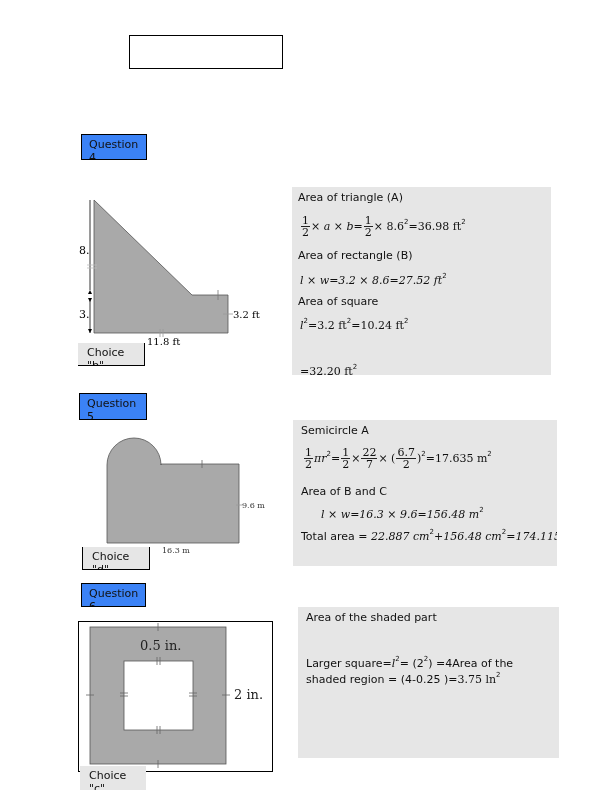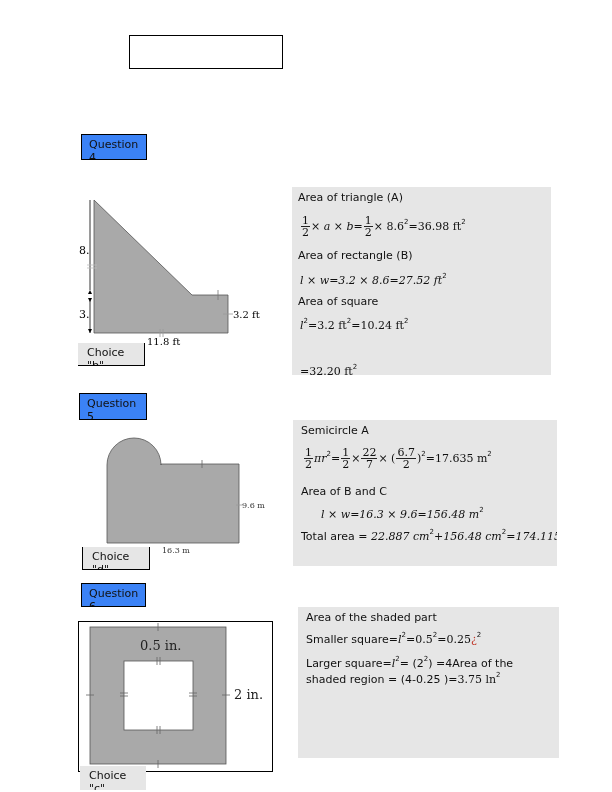--- a/index.html
+++ b/index.html
@@ -134,23 +134,20 @@
   <text x="156" y="78" font-size="13" fill="#222">2 in.</text>
 </svg>
 
 <div class="abs choice" style="left:80px;top:766px;width:66px;height:24px;">
   <span>Choice</span><br>
   <span>"c"</span>
 </div>
 
 <div class="abs panel" style="left:298px;top:607px;width:261px;height:151px;">
   <div class="ln" style="left:8px;top:4px;">Area of the shaded part</div>
-  <div class="ln" style="left:8px;top:26px;">
-    <span>Smaller square=</span><span class="mi">l</span><sup>2</sup><span class="m">=0.5</span><sup>2</sup><span class="m">=0.25</span><span class="m red">¿</span><sup>2</sup>
-  </div>
   <div class="ln" style="left:8px;top:50px;">
     <span>Larger square=</span><span class="mi">l</span><sup>2</sup><span>= (2</span><sup>2</sup><span>) =4Area of the</span>
   </div>
   <div class="ln" style="left:8px;top:66px;">
     <span>shaded region = (4-0.25 )=</span><span class="m">3.75 ln</span><sup>2</sup>
   </div>
   <div class="ln" style="left:8px;top:133px;margin-top:29px;">Choice “c”</div>
 </div>
 
 </body></html>

